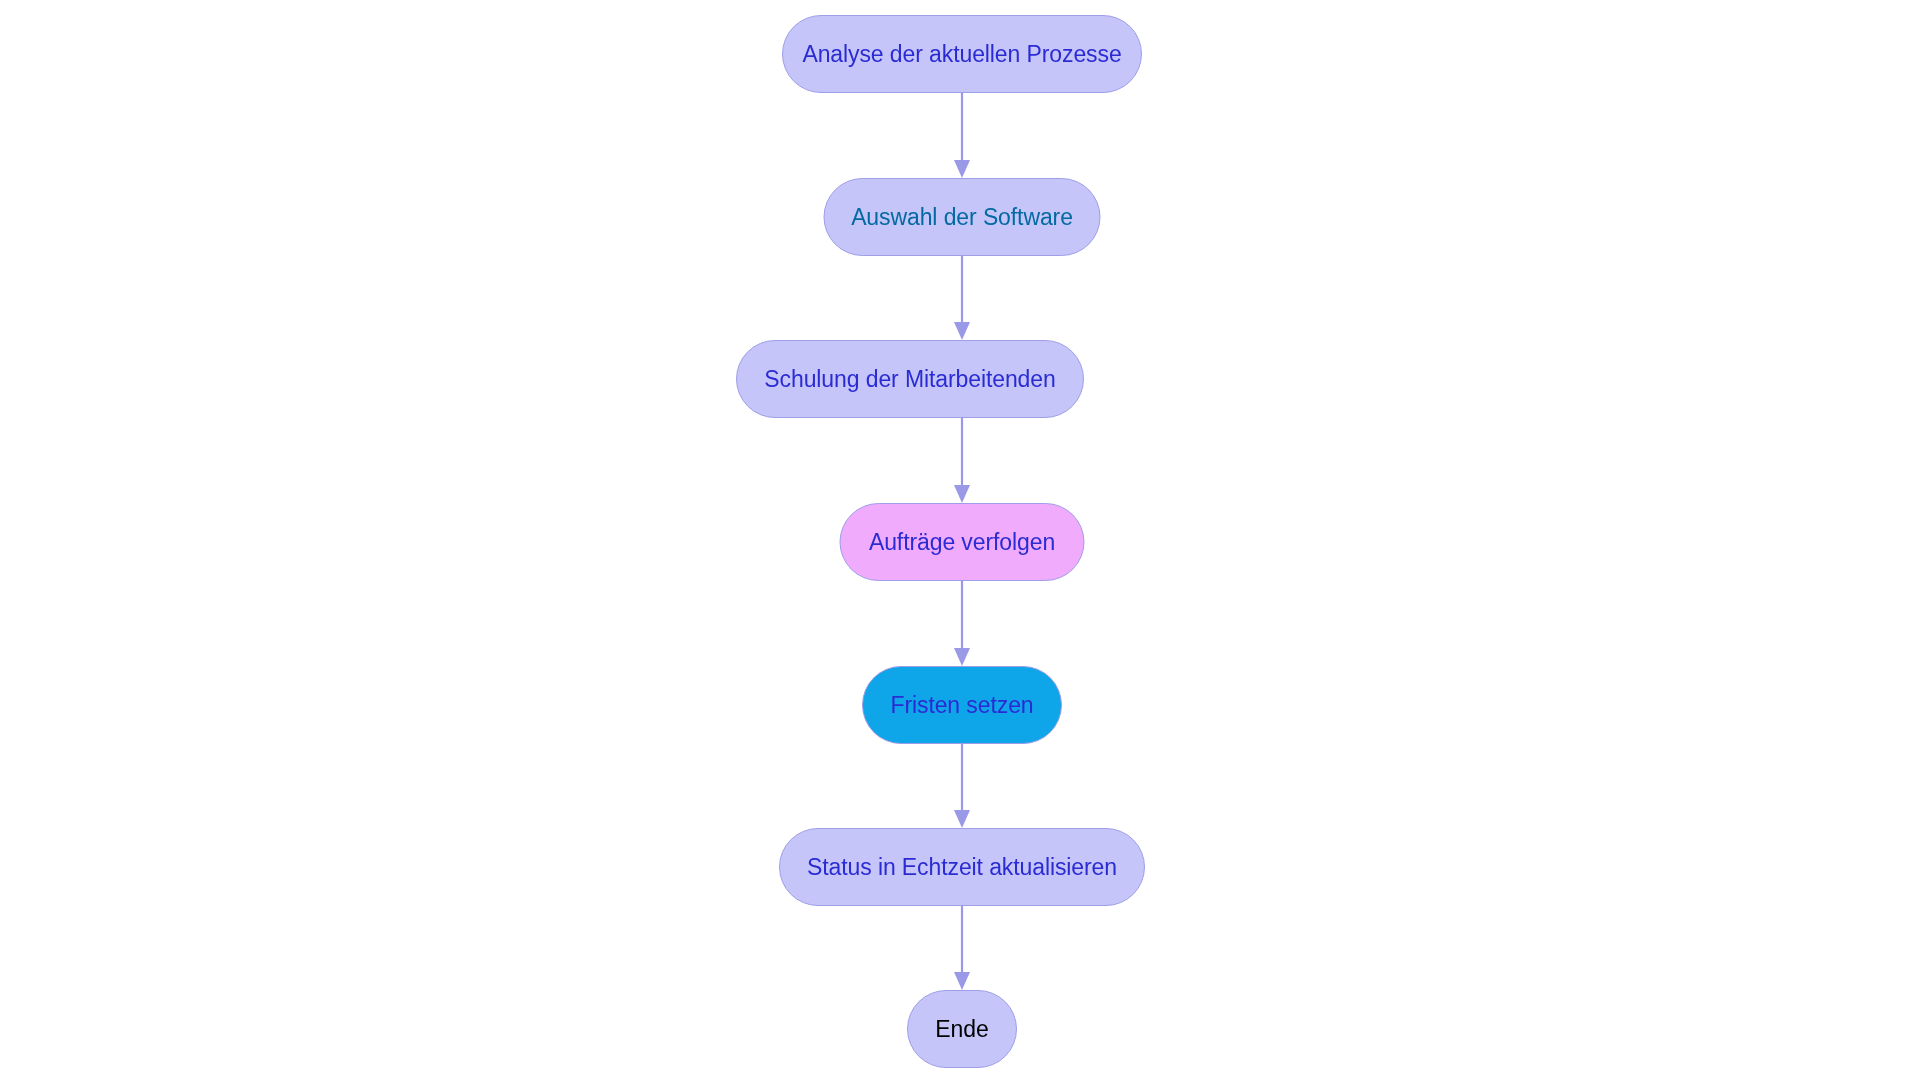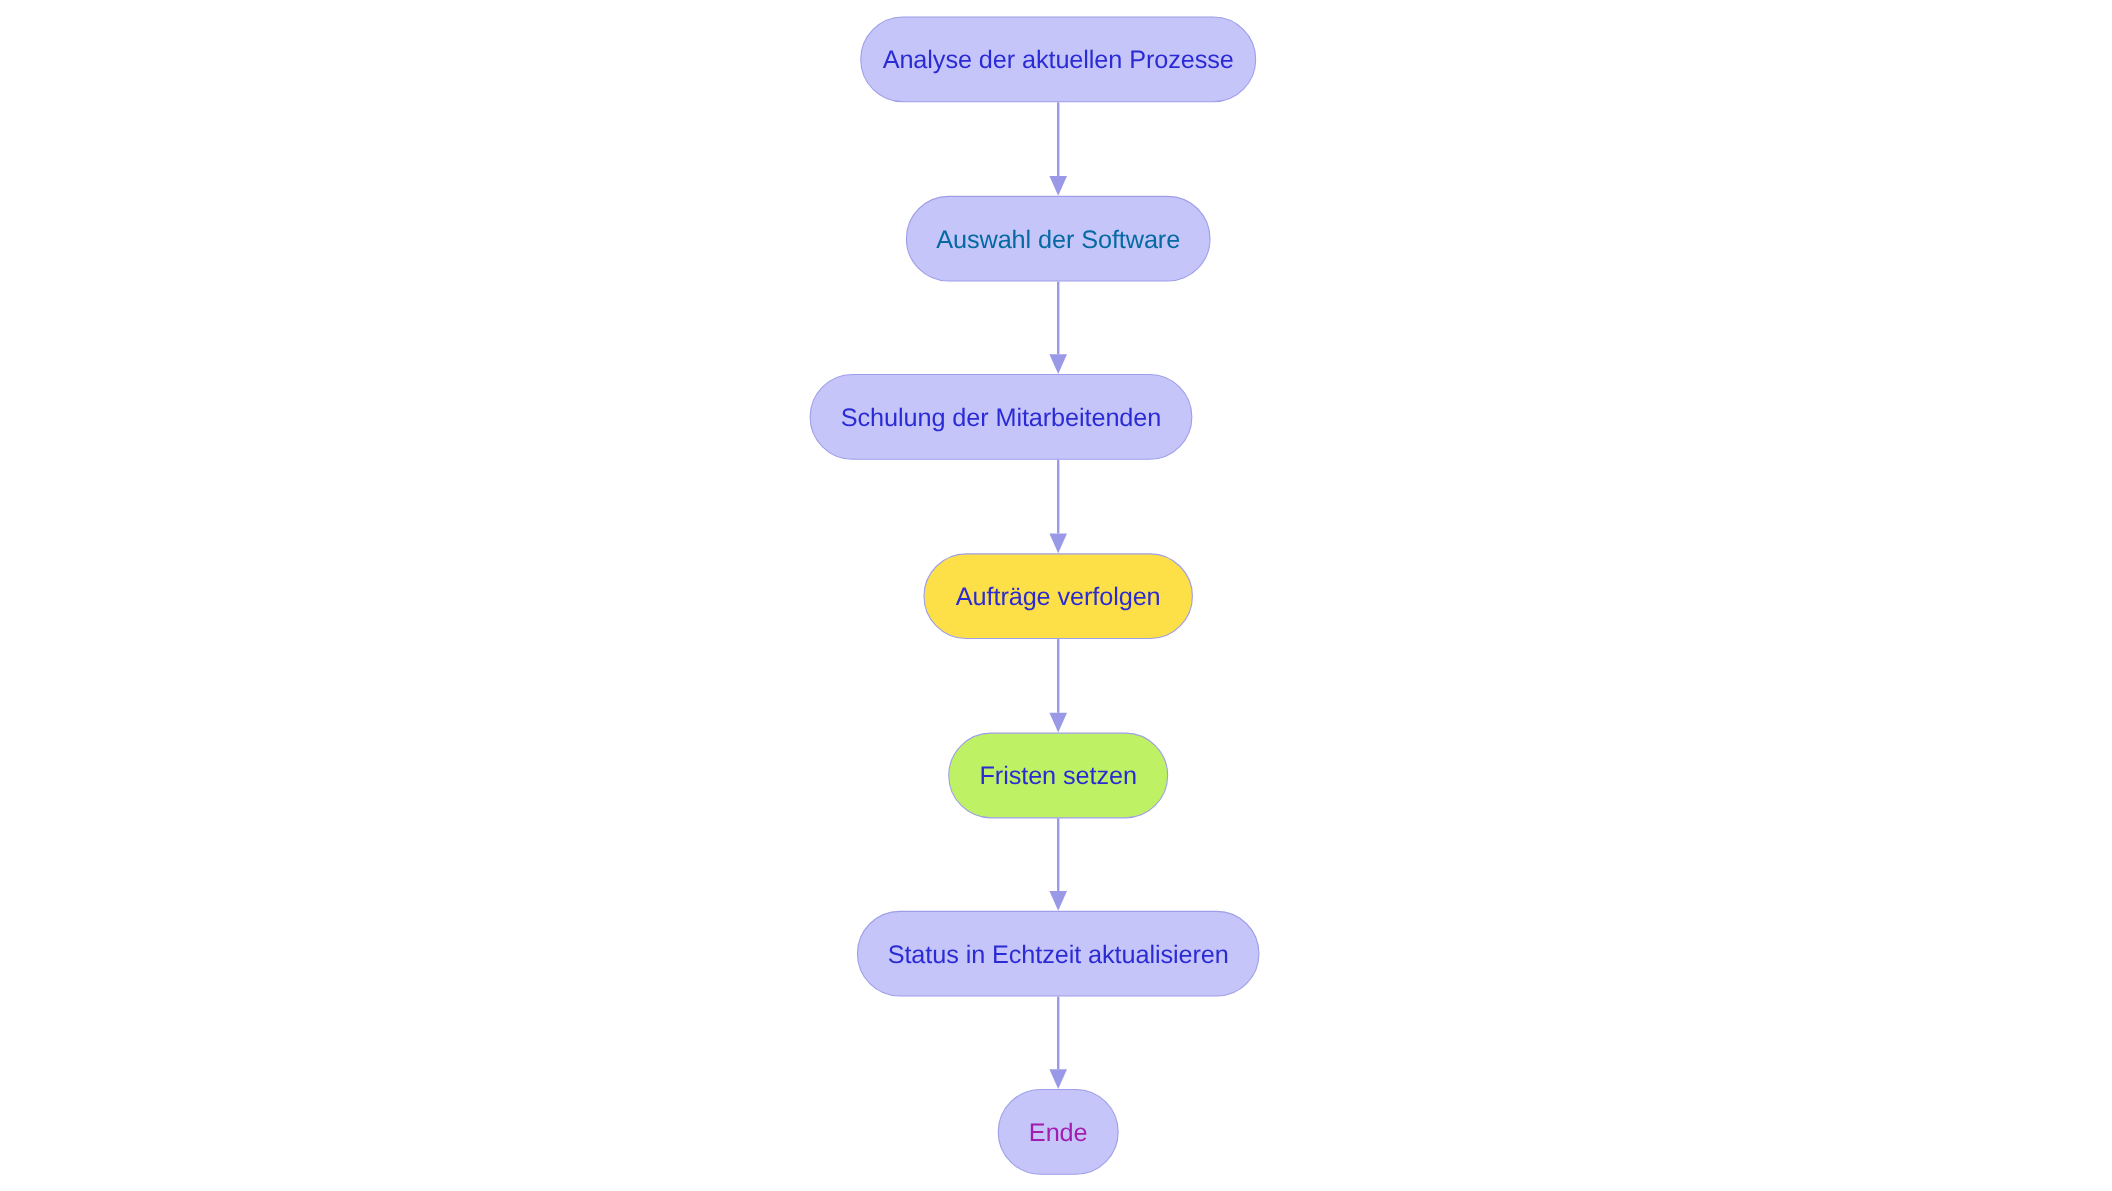--- a/index.html
+++ b/index.html
@@ -83,27 +83,27 @@
   <div id="node-layer">
       <div class="node" style="left: 962px; top: 54px; width: 360px; height: 78px; background: rgb(197, 197, 250); border-color: rgb(158, 158, 232);">
         <span class="node-label" style="color: rgb(43, 43, 212);">Analyse der aktuellen Prozesse</span>
       </div>
       <div class="node" style="left: 962px; top: 217px; width: 277px; height: 78px; background: rgb(197, 197, 250); border-color: rgb(158, 158, 232);">
         <span class="node-label" style="color: #0369a1;">Auswahl der Software</span>
       </div>
       <div class="node" style="left: 910px; top: 379px; width: 348px; height: 78px; background: rgb(197, 197, 250); border-color: rgb(158, 158, 232);">
         <span class="node-label" style="color: rgb(43, 43, 212);">Schulung der Mitarbeitenden</span>
       </div>
-      <div class="node" style="left: 962px; top: 542px; width: 245px; height: 78px; background: #fde047; border-color: rgb(158, 158, 232);">
+      <div class="node" style="left: 962px; top: 542px; width: 245px; height: 78px; background: #f0abfc; border-color: rgb(158, 158, 232);">
         <span class="node-label" style="color: rgb(43, 43, 212);">Aufträge verfolgen</span>
       </div>
-      <div class="node" style="left: 962px; top: 705px; width: 200px; height: 78px; background: #bef264; border-color: rgb(158, 158, 232);">
+      <div class="node" style="left: 962px; top: 705px; width: 200px; height: 78px; background: #0ea5e9; border-color: rgb(158, 158, 232);">
         <span class="node-label" style="color: rgb(43, 43, 212);">Fristen setzen</span>
       </div>
       <div class="node" style="left: 962px; top: 867px; width: 366px; height: 78px; background: rgb(197, 197, 250); border-color: rgb(158, 158, 232);">
         <span class="node-label" style="color: rgb(43, 43, 212);">Status in Echtzeit aktualisieren</span>
       </div>
       <div class="node" style="left: 962px; top: 1029px; width: 110px; height: 78px; background: rgb(197, 197, 250); border-color: rgb(158, 158, 232);">
-        <span class="node-label" style="color: #a21caf;">Ende</span>
+        <span class="node-label" style="color: #000000;">Ende</span>
       </div>
     </div>
 
 </div>
 
 </body></html>

